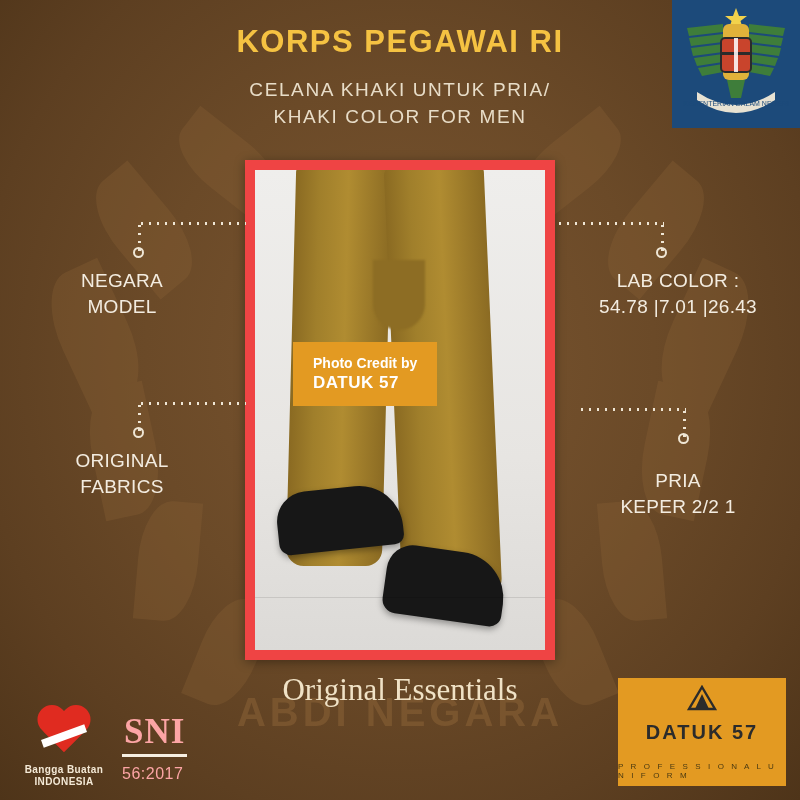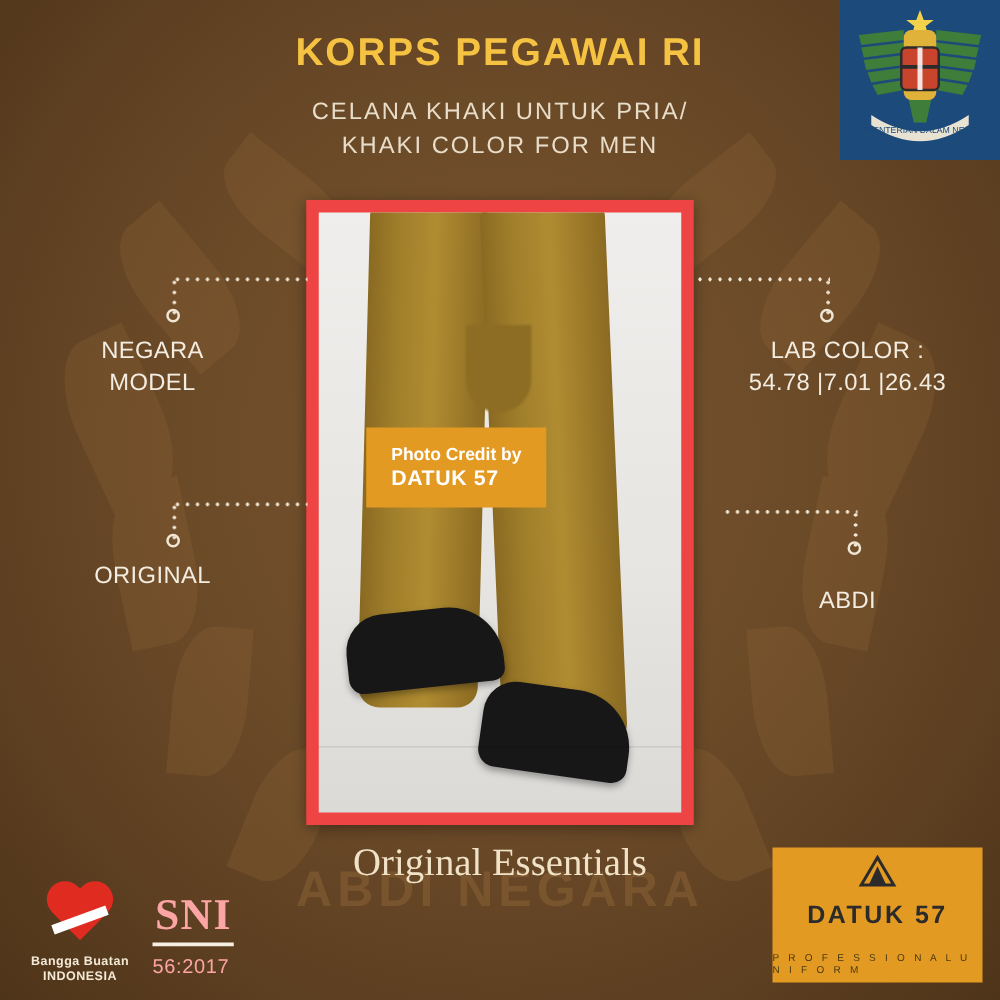--- a/index.html
+++ b/index.html
@@ -326,29 +326,31 @@
 <div class="conn dots-v" style="left:683px; top:408px; height:30px;"></div>
 <div class="node" style="left:678px; top:433px;"></div>
 
 <div class="feat left" id="feat-slimfit">
   <div>NEGARA</div>
   <div>MODEL</div>
 </div>
 
 <div class="feat left" id="feat-fabrics">
   <div>ORIGINAL</div>
+  <div>FABRICS</div>
 </div>
 
 <div class="feat right" id="feat-lab">
   <div>LAB COLOR :</div>
   <div>54.78 |7.01 |26.43</div>
 </div>
 
 <div class="feat right" id="feat-drill">
-  <div>ABDI</div>
+  <div>PRIA</div>
+  <div>KEPER 2/2 1</div>
 </div>
 
 <div class="original-essentials">Original Essentials</div>
 
 <div class="badge-proud">
   <div class="heart">
     <div class="hbar"></div>
   </div>
   <div class="ptxt">
     <div>Bangga Buatan</div>

